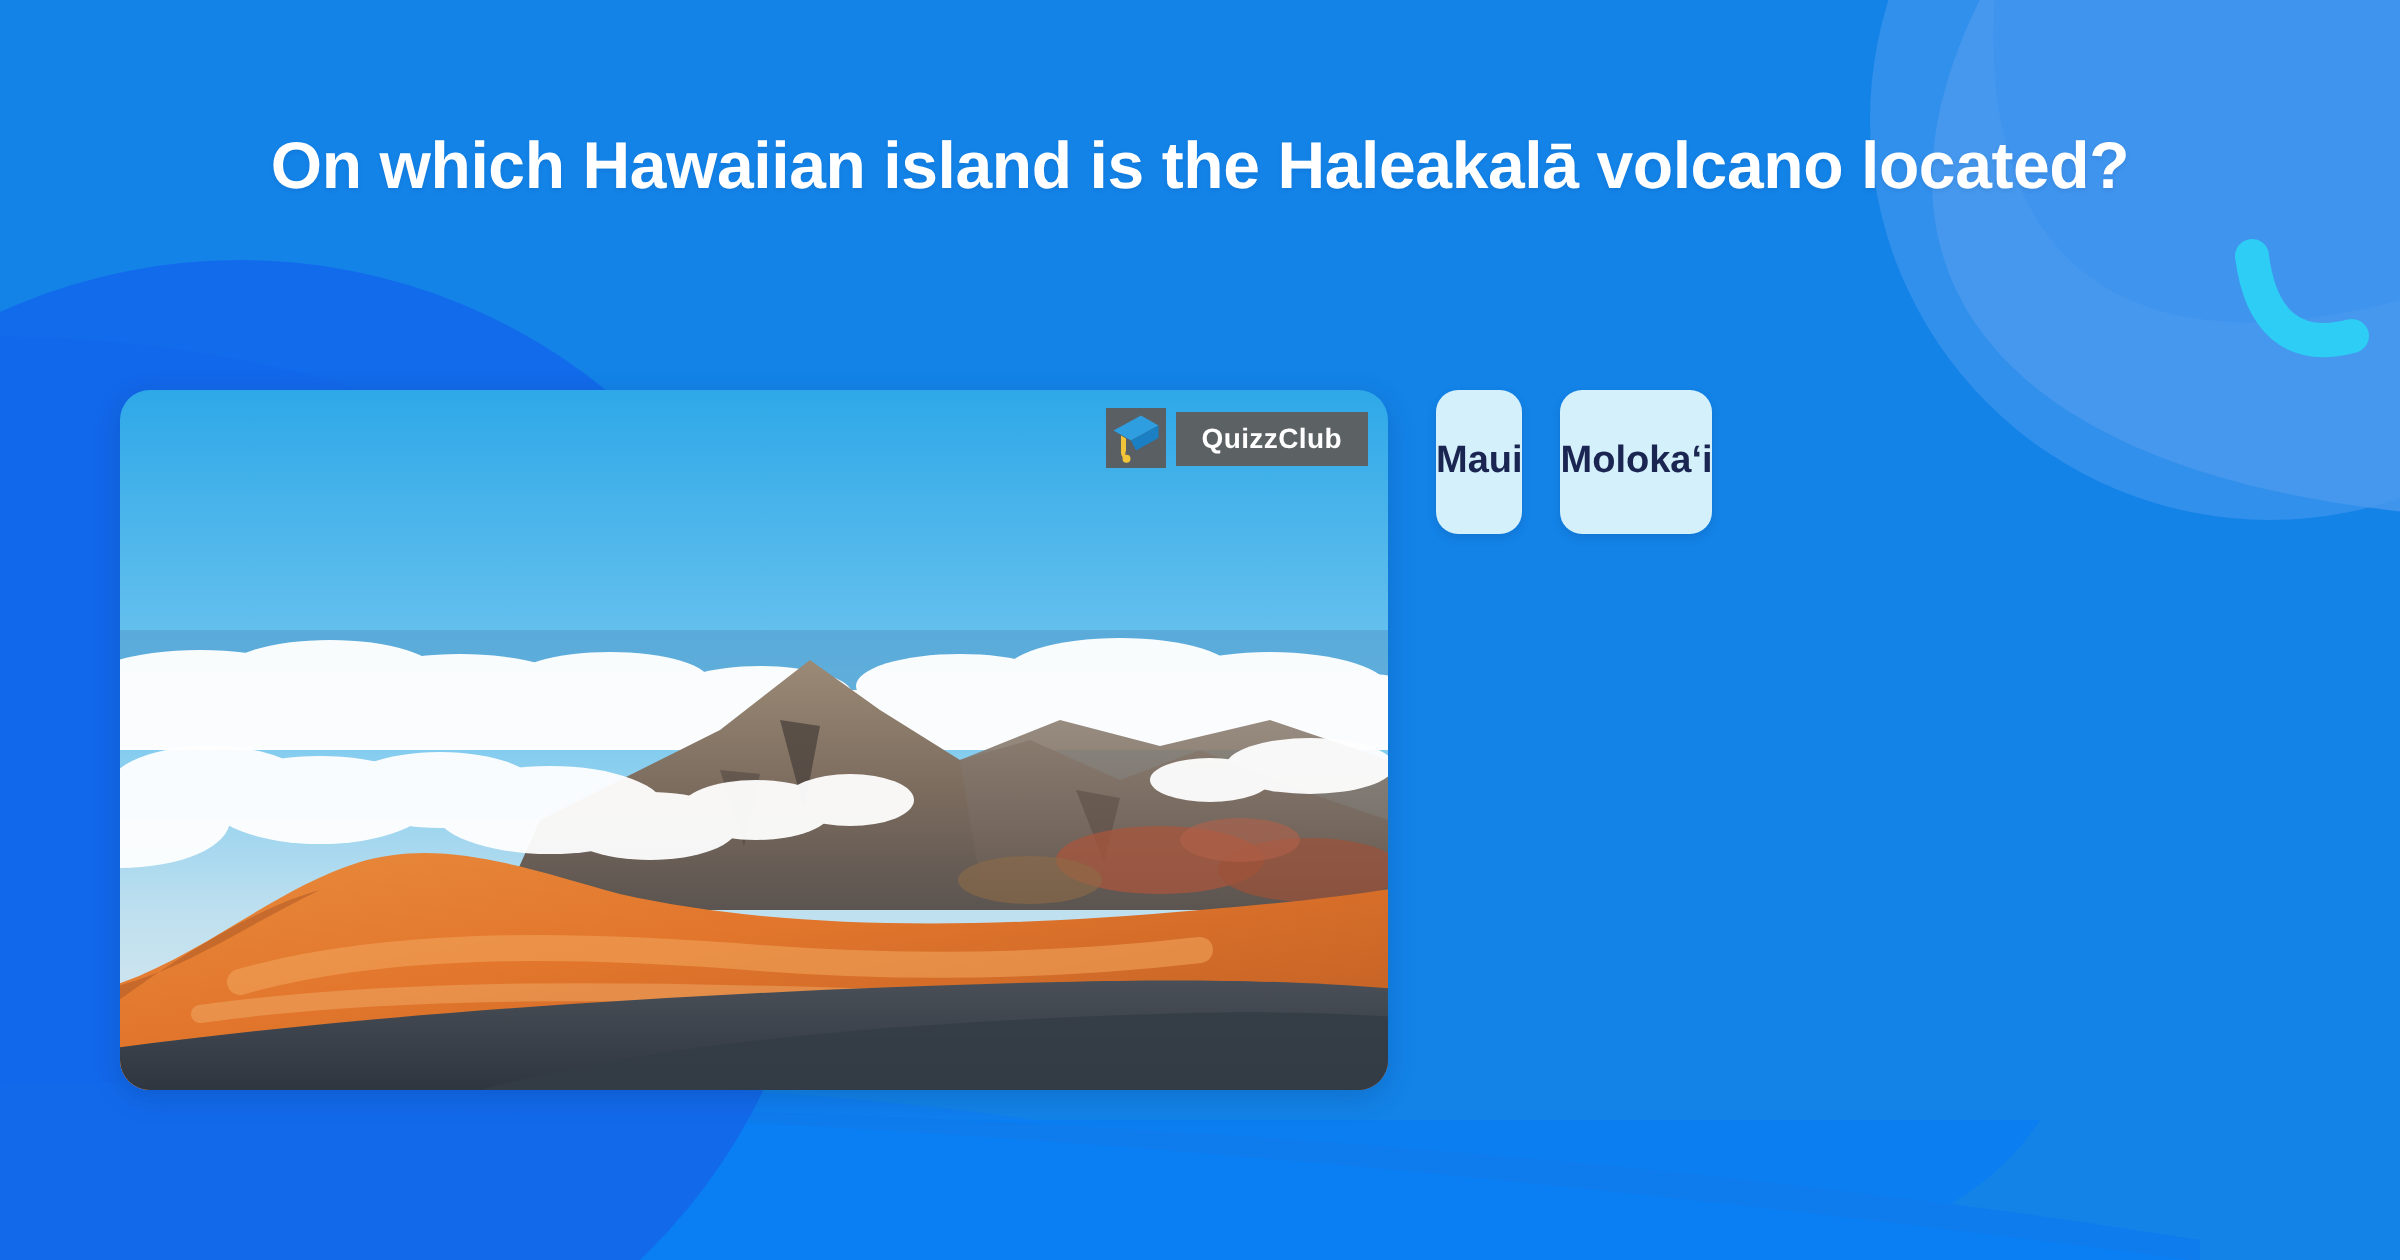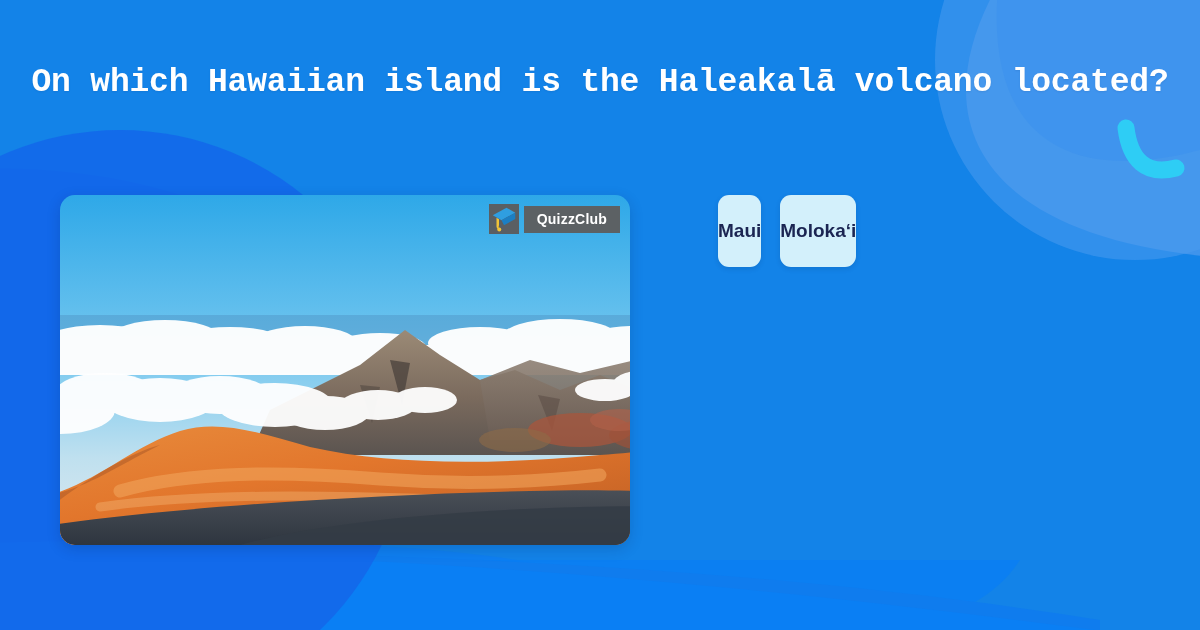--- a/index.html
+++ b/index.html
@@ -15,29 +15,29 @@
   .bg svg { display:block; width:1200px; height:630px; }
 
   
   .title-wrap{
     position:absolute; left:0; top:62px; width:1200px;
     text-align:center; z-index:5;
   }
   .title{
     font-size:33px; font-weight:bold; color:#ffffff;
     letter-spacing:-0.2px; line-height:42px;
-    font-family:Liberation Mono, monospace;
+    font-family:Liberation Sans, sans-serif;
     text-shadow:0 1px 2px rgba(0,40,90,.10);
     white-space:nowrap;
   }
 
   
   .photo-card{
     position:absolute; left:60px; top:195px;
-    width:570px; height:350px; border-radius:15px;
+    width:634px; height:350px; border-radius:15px;
     overflow:hidden; z-index:6;
     box-shadow:0 4px 14px rgba(0,30,70,.18);
   }
   .photo-card svg{ display:block; width:634px; height:350px; }
 
   
   .wm{
     position:absolute; right:10px; top:9px; z-index:8;
     display:flex; align-items:center; gap:5px;
   }

